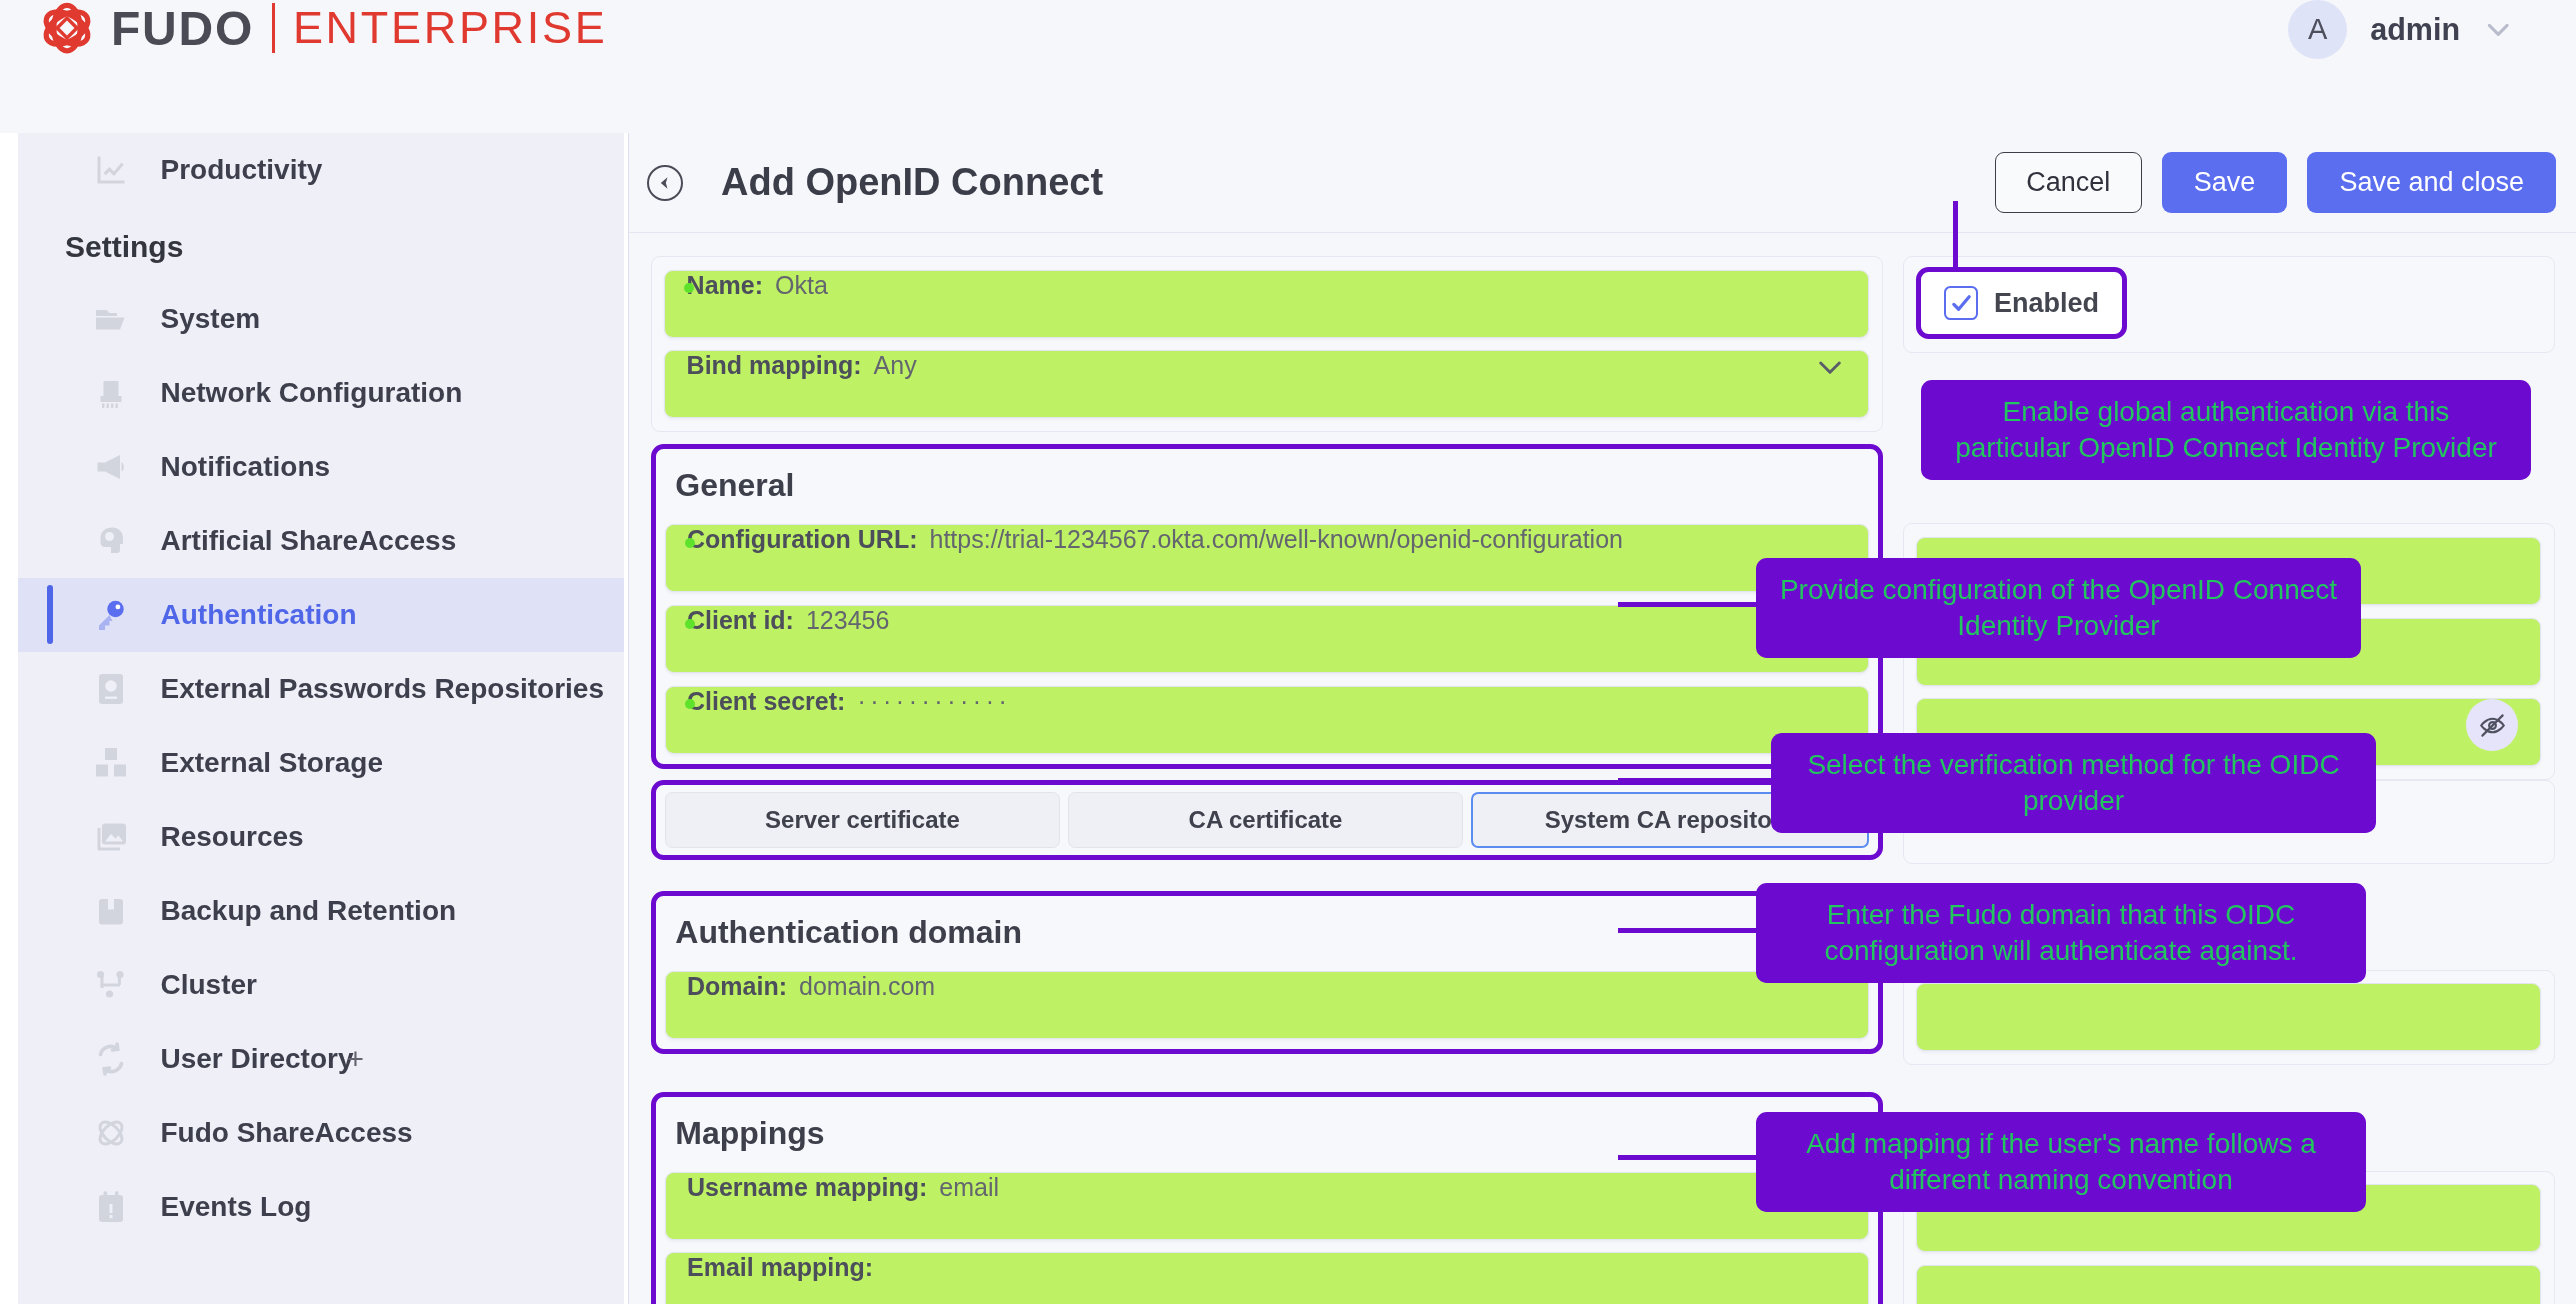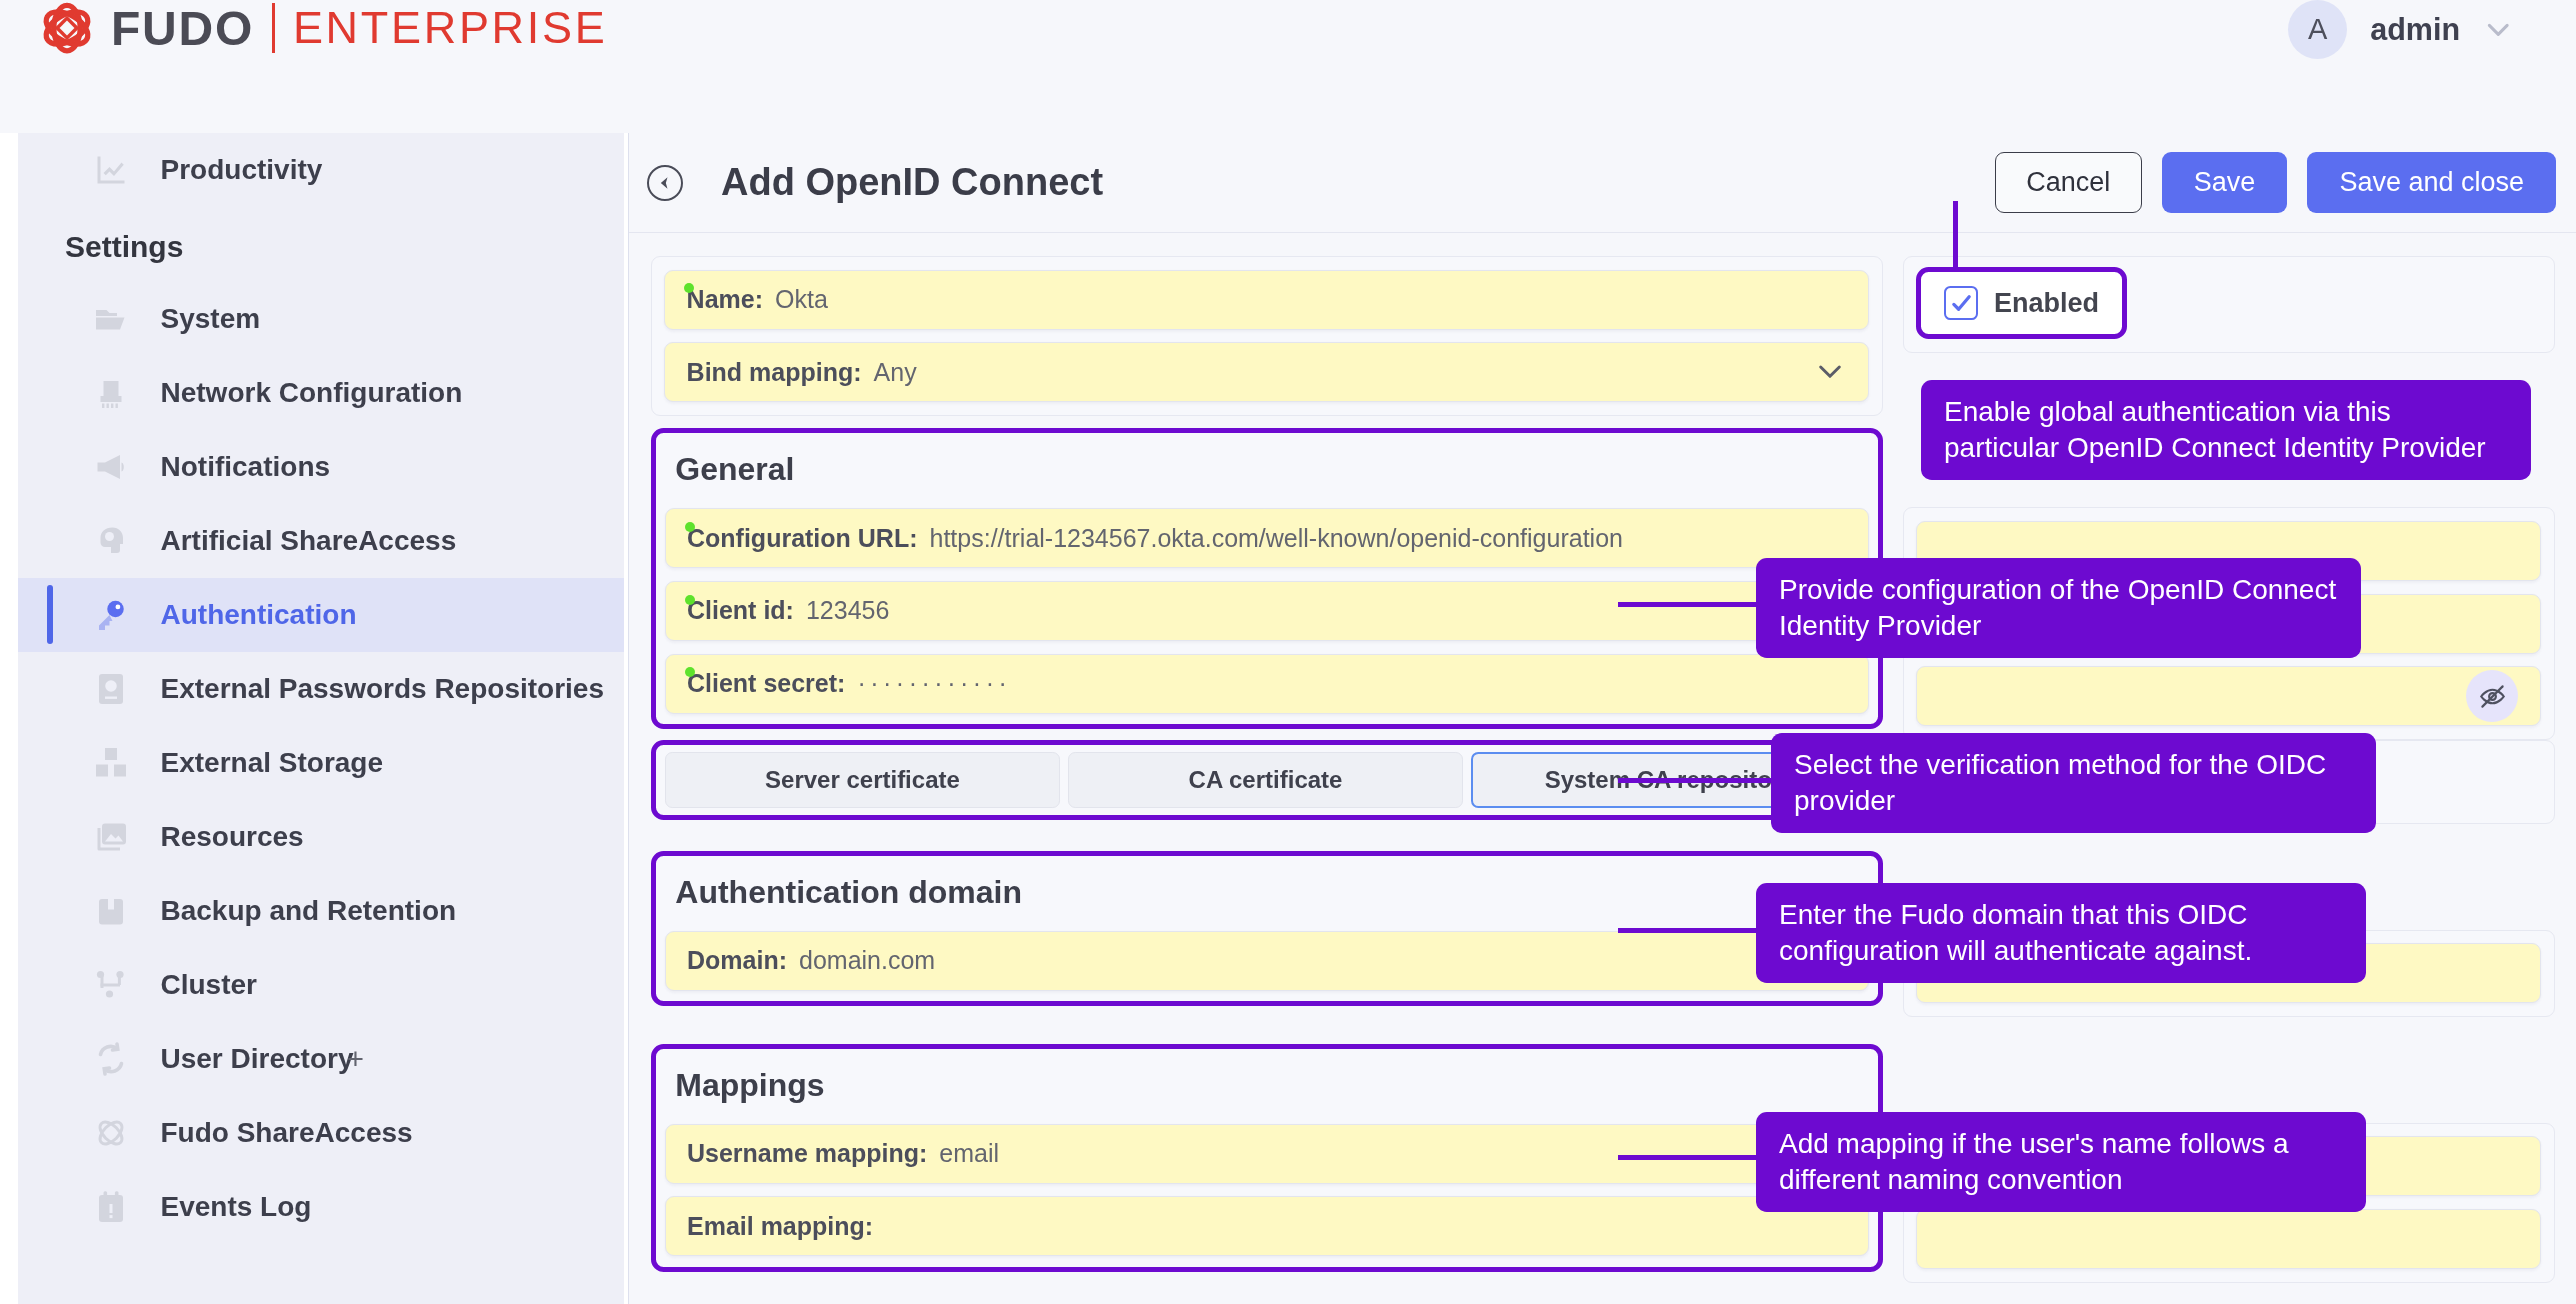--- a/index.html
+++ b/index.html
@@ -100,22 +100,22 @@
   
   .form-body { position: relative; padding: 23px 21.5px 0 21.5px; height: 1071px; }
   .panel {
     background: #f7f8fc; border: 0.9px solid #e6e8f1; border-radius: 9px;
     padding: 12.6px; margin-bottom: 12.6px; position: relative;
   }
   .row2 { display: flex; gap: 20px; align-items: flex-start; }
   .col-l { width: 1232px; flex: 0 0 1232px; }
   .col-r { flex: 1; }
   .field {
-    background: #fef9c3; border: 0.9px solid #e3e5ee; border-radius: 9px;
-    height: 60px; display: flex; align-items: center; padding: 0 21.5px;
+    background: #bef264; border: 0.9px solid #e3e5ee; border-radius: 9px;
+    height: 68px; display: flex; padding: 0 21.5px;
     position: relative; box-shadow: 0 1.8px 2.7px rgba(60,60,90,.05);
     margin-bottom: 12.6px;
   }
   .field:last-child { margin-bottom: 0; }
   .flabel { font-size: 25px; font-weight: bold; color: #4c4e5b; white-space: nowrap; }
   .fvalue { font-size: 25px; color: #63656f; margin-left: 12px; white-space: nowrap; }
   .req::before {
     content: ""; position: absolute; left: 19px; top: 12.6px;
     width: 10px; height: 10px; border-radius: 50%; background: #5ee22c;
   }
@@ -134,22 +134,22 @@
   .seg {
     height: 56px; border-radius: 7.2px; background: #eef0f5; border: 0.9px solid #e2e4ec;
     font-size: 24px; font-weight: bold; color: #3f414d;
     display: flex; align-items: center; justify-content: center; cursor: pointer;
     flex: 1;
   }
   .seg.sel { background: #eef0f5; border: 2.7px solid #5b8df0; }
 
   
   .tip {
-    position: absolute; background: #6d0ad0; color: #ffffff;
-    border-radius: 10.8px; padding: 14.3px 23px; 
+    position: absolute; background: #6d0ad0; color: #22c55e;
+    border-radius: 10.8px; padding: 14.3px 23px; text-align: center;
     font-size: 28px; line-height: 1.28; z-index: 40;
   }
   .conn { position: absolute; background: #6d0ad0; z-index: 35; }
 
   .enabled-box {
     border: 5.4px solid #6d0ad0; border-radius: 12.6px; background: #ffffff;
     display: inline-flex; align-items: center; gap: 16px;
     padding: 14.3px 23px; position: relative; z-index: 41;
   }
   .cbx {

